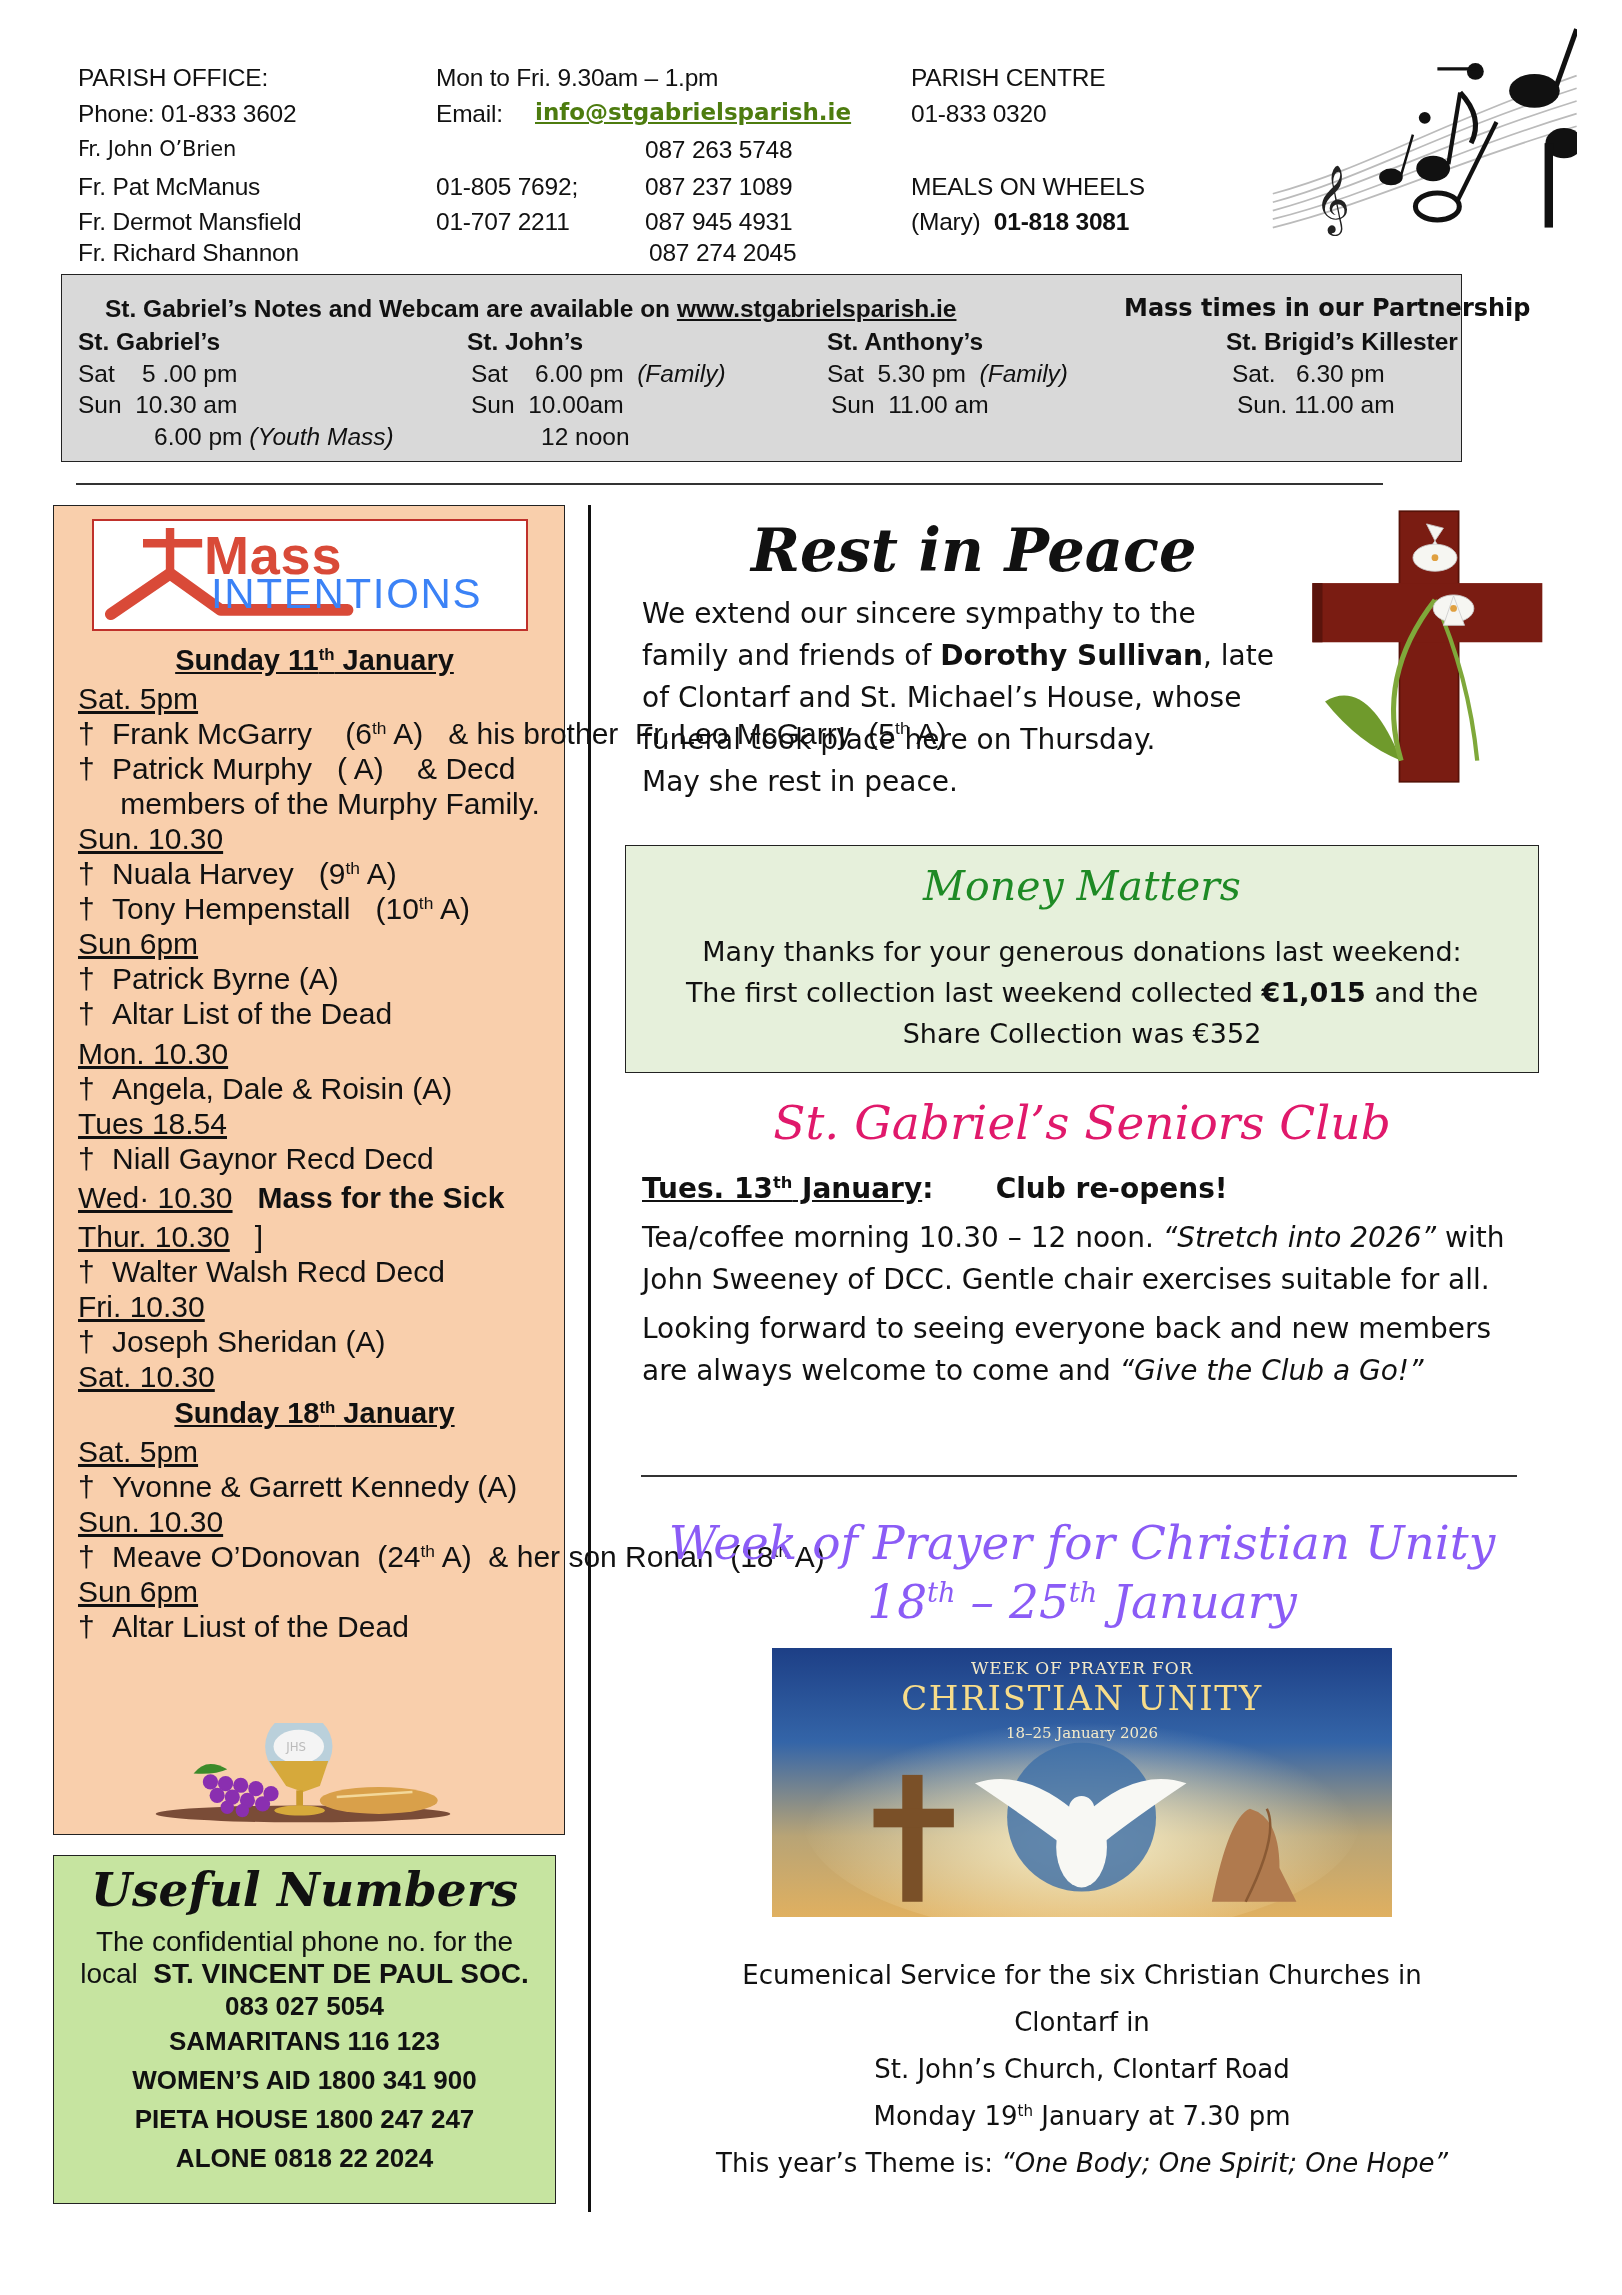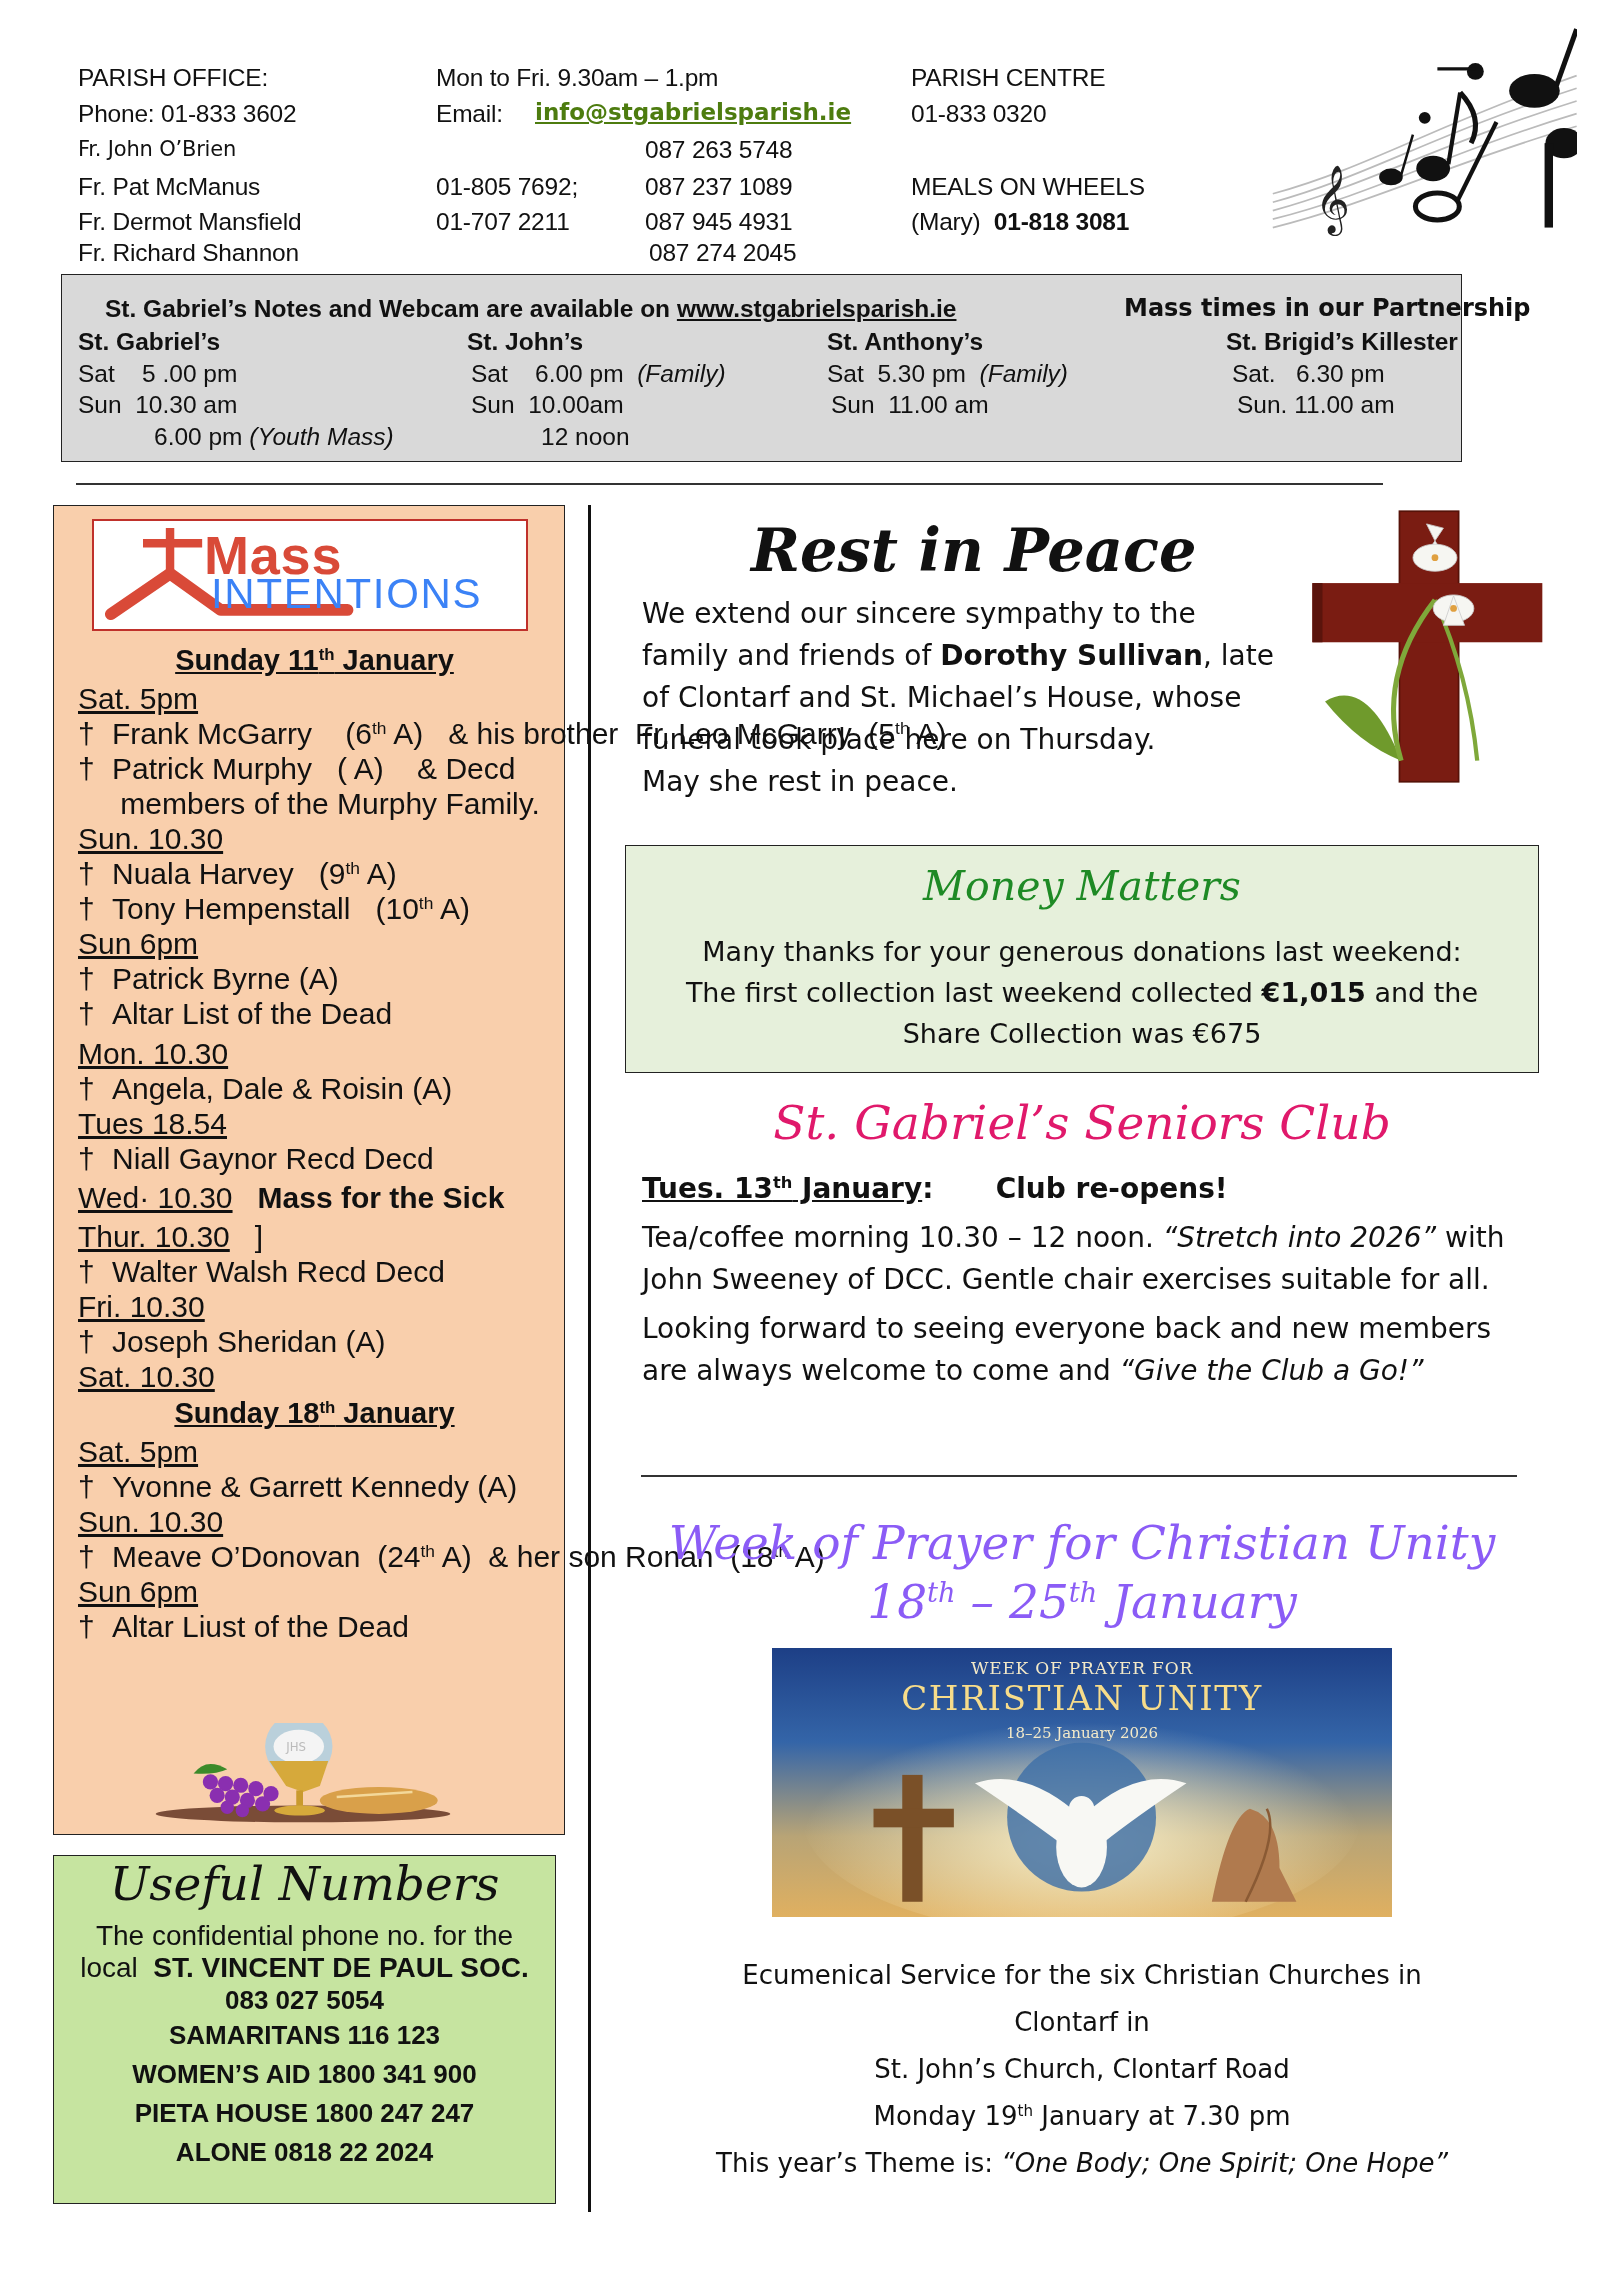--- a/index.html
+++ b/index.html
@@ -29,21 +29,21 @@
   .int-list { position: absolute; left: 24px; top: 137px; width: 473px; font-size: 30px; line-height: 35px; font-family: "Liberation Sans", sans-serif; }
   .int-list .day-head { text-align: center; font-weight: bold; text-decoration: underline; font-size: 29px; margin-bottom: 3.4px; width: 100%; }
   .int-list .slot { text-decoration: underline; display: block; }
   .int-list .ent { display: block; padding-left: 34px; text-indent: -34px; }
   .int-list .ent .dag { display: inline-block; width: 34px; text-indent: 0; }
   .int-list .gap { display: block; height: 4.2px; }
   #eucharist { position: absolute; left: 80px; top: 1217px; width: 338px; height: 101px; }
 
   
   #useful-box { left: 53px; top: 1855px; width: 503px; height: 349px; background: #c6e4a0; border: 1.7px solid #222; text-align: center; }
-  .un-title { font-family: "DejaVu Serif", serif; font-style: italic; font-size: 47px; margin-top: 1px; line-height: 54px; }
+  .un-title { font-family: "DejaVu Serif", serif; font-style: italic; font-size: 47px; margin-top: 7px; line-height: 54px; font-weight: bold; }
   .un-body { font-size: 28px; line-height: 32px; margin-top: 8.5px; }
   .un-line { font-weight: bold; font-size: 26px; line-height: 39px; }
 
   
   .comic { font-family: "DejaVu Sans", sans-serif; }
   #rip-title { left: 751px; top: 516px; font-family: "DejaVu Serif", serif; font-style: italic; font-weight: bold; font-size: 59px; }
   #rip-body { left: 642px; top: 593px; font-size: 28px; line-height: 42px; width: 642px; white-space: normal; }
   #rip-cross { left: 1308px; top: 507px; width: 237px; height: 279px; }
 
   #money-box { left: 625px; top: 845px; width: 914px; height: 228px; background: #e6f0db; border: 1.7px solid #222; text-align: center; }
@@ -258,21 +258,21 @@
     </g>
     <circle cx="150" cy="60" r="4" fill="#e0a040"></circle>
       <circle cx="172" cy="120" r="4" fill="#e0a040"></circle>
   </svg>
 </div>
 
 <div class="abs comic" id="money-box">
   <div class="mm-title">Money Matters</div>
   <div class="mm-body">Many thanks for your generous donations last weekend:</div>
   <div class="mm-body" style="margin-top:0;"><span>The first collection last weekend collected</span> <span class="bold">€1,015</span> <span>and the</span></div>
-  <div class="mm-body" style="margin-top:0;">Share Collection was €675</div>
+  <div class="mm-body" style="margin-top:0;">Share Collection was €352</div>
 </div>
 
 <div class="abs" id="seniors-title">St. Gabriel’s Seniors Club</div>
 <div class="abs comic" id="seniors-body">
   <div><span class="sc-date bold"><span>Tues. 13</span><sup>th</sup><span> January</span></span><span class="bold">:</span>&nbsp;&nbsp;&nbsp;&nbsp;&nbsp;&nbsp; <span class="bold">Club re-opens!</span></div>
   <div class="sc-para"><span>Tea/coffee morning 10.30 – 12 noon.   </span><span class="it">“Stretch into 2026”</span><span> with John  Sweeney of DCC.  Gentle chair exercises suitable for all.</span></div>
   <div class="sc-para"><span>Looking forward to seeing everyone back and new members are always welcome to come and    </span><span class="it">“Give the Club a Go!”</span></div>
 </div>
 <div class="abs" id="seniors-sep"></div>
 

